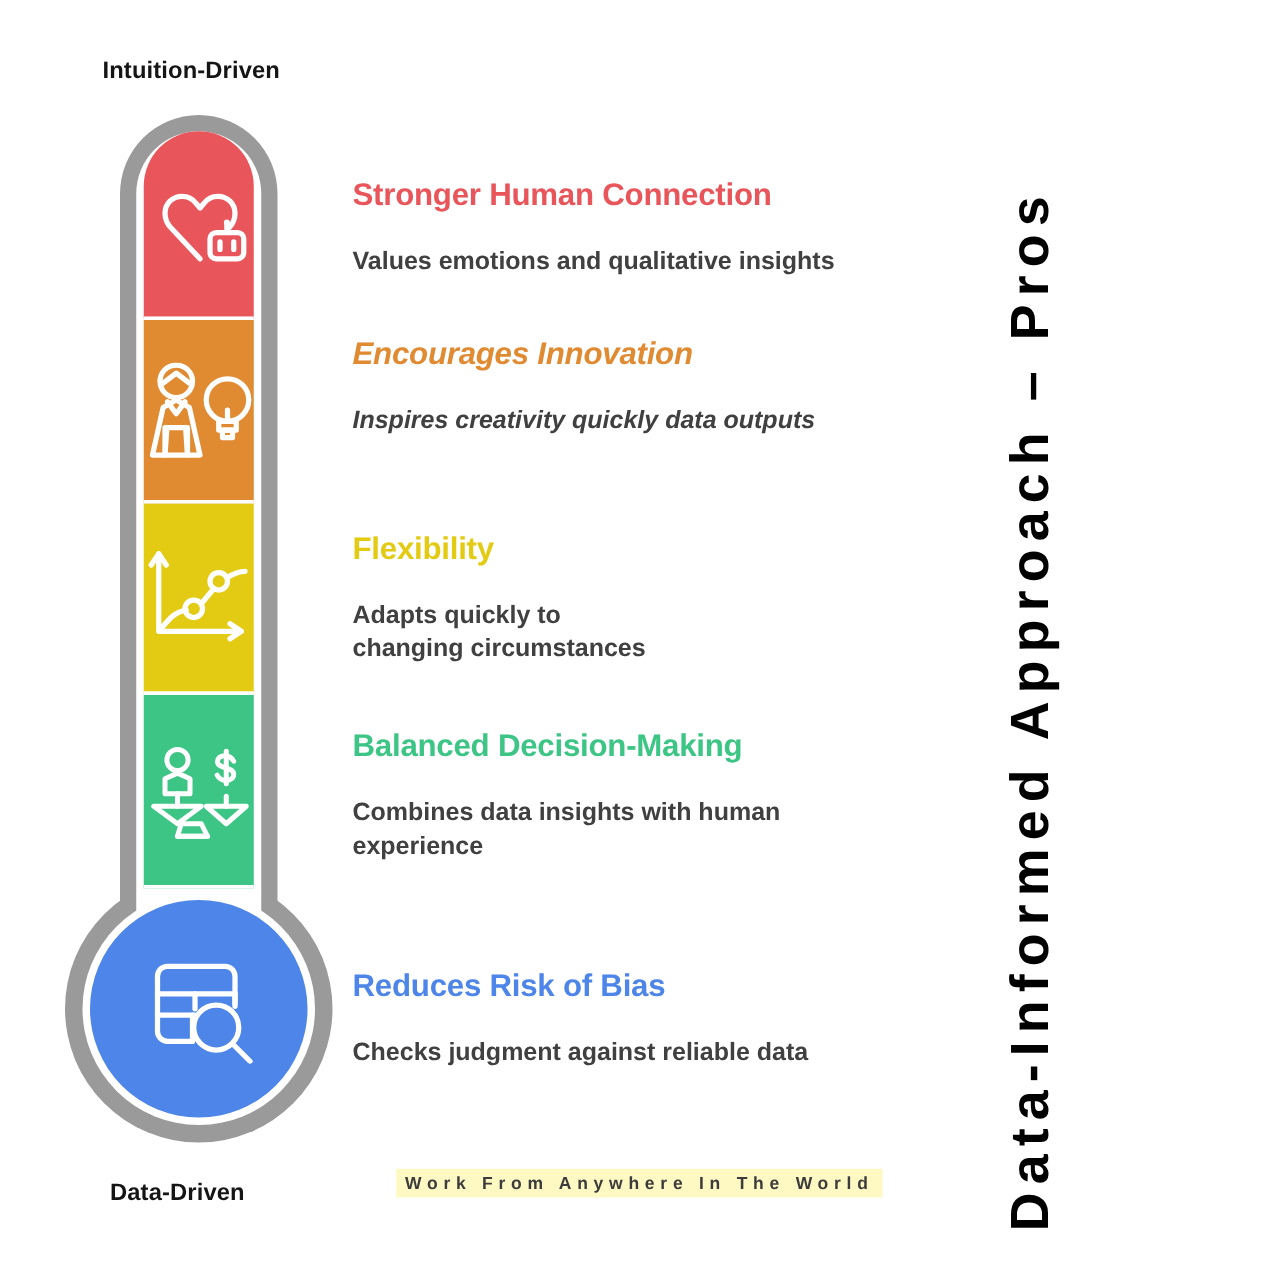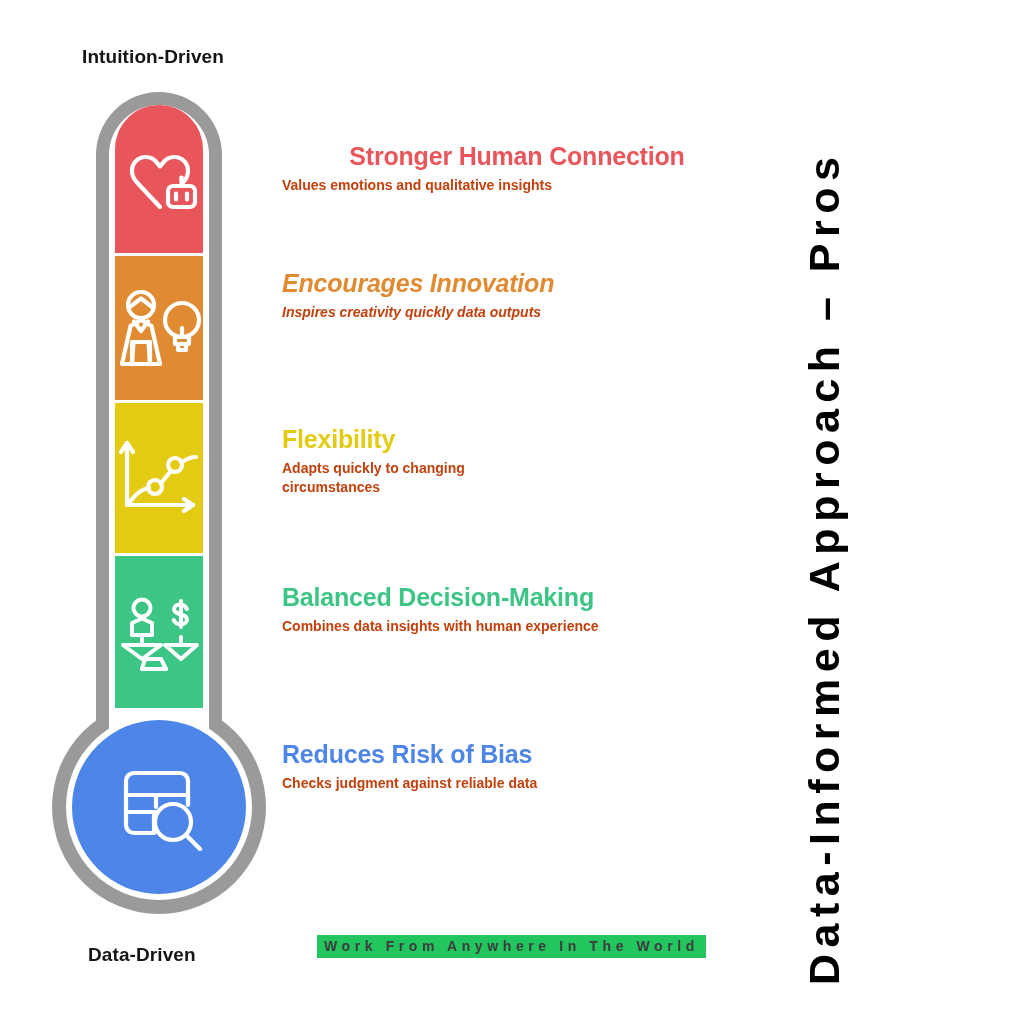--- a/index.html
+++ b/index.html
@@ -76,24 +76,24 @@
   
   .item { position: absolute; left: 282px; width: 470px; }
   .item-title {
     font-size: 25px;
     font-weight: 700;
     line-height: 1.16;
     letter-spacing: -.2px;
     white-space: nowrap;
   }
   .item-desc {
-    margin-top: 5px;
-    font-size: 14px;
-    font-weight: 700;
-    color: #c2410c;
+    margin-top: 25px;
+    font-size: 20px;
+    font-weight: 700;
+    color: #404040;
     line-height: 1.33;
     max-width: 420px;
   }
 
   
   #footer-banner {
     position: absolute;
     left: 317px; top: 935px;
     background: #cfe7f7;
     padding: 3px 7px 4px 7px;
@@ -202,41 +202,41 @@
         <path d="M42 30v12"></path>
         <path d="M74 30v10"></path>
         <path d="M40 68V47"></path>
         <circle cx="59" cy="57" r="18"></circle>
         <path d="M72 70l14 14"></path>
       </svg>
     </div>
   </div>
 
   <div class="item" style="top:142px;">
-    <div class="item-title" id="t0" style="color: rgb(232, 85, 90); text-align: center;">Stronger Human Connection</div>
+    <div class="item-title" id="t0" style="color: rgb(232, 85, 90);">Stronger Human Connection</div>
     <div class="item-desc">Values emotions and qualitative insights</div>
   </div>
 
   <div class="item" style="top:269px;font-style:italic;">
     <div class="item-title" id="t1" style="color: rgb(224, 138, 50);">Encourages Innovation</div>
     <div class="item-desc">Inspires creativity quickly data outputs</div>
   </div>
 
   <div class="item" style="top:583px;">
     <div class="item-title" id="t3" style="color: rgb(60, 197, 133);">Balanced Decision-Making</div>
     <div class="item-desc" style="max-width:360px;">Combines data insights with human experience</div>
   </div>
 
   <div class="item" style="top:425px;">
     <div class="item-title" id="t2" style="color: rgb(227, 203, 19);">Flexibility</div>
     <div class="item-desc" style="max-width:250px;">Adapts quickly to changing circumstances</div>
   </div>
 
   <div class="item" style="top:740px;">
-    <div class="item-title" id="t4" style="color: rgb(78, 133, 232);">Reduces Risk of Bias</div>
+    <div class="item-title" id="t4" style="color: rgb(78, 133, 232); margin-top: 35px;">Reduces Risk of Bias</div>
     <div class="item-desc">Checks judgment against reliable data</div>
   </div>
 
-  <div id="footer-banner" style="background: #22c55e; color: rgb(60, 60, 60);">Work From Anywhere In The World</div>
+  <div id="footer-banner" style="background: #fef9c3; color: rgb(60, 60, 60);">Work From Anywhere In The World</div>
 
   <div id="vertical-title">Data-Informed Approach – Pros</div>
 
 </div>
 
 </body></html>

